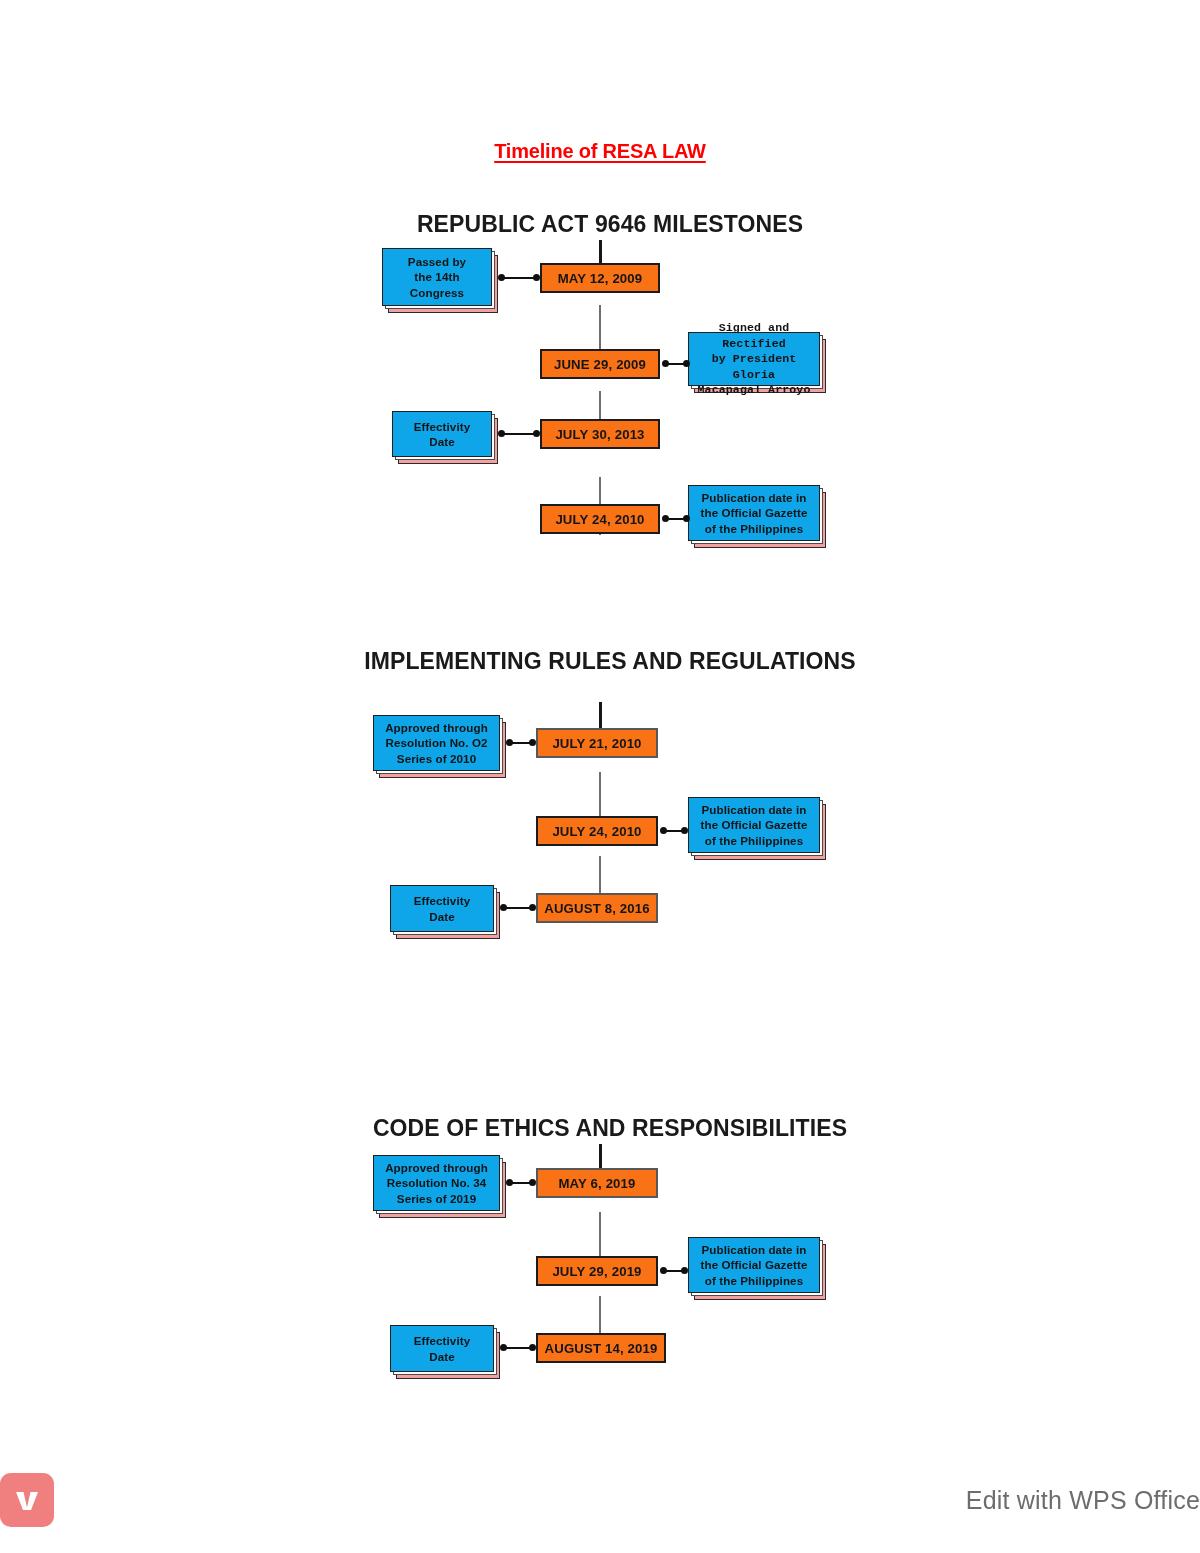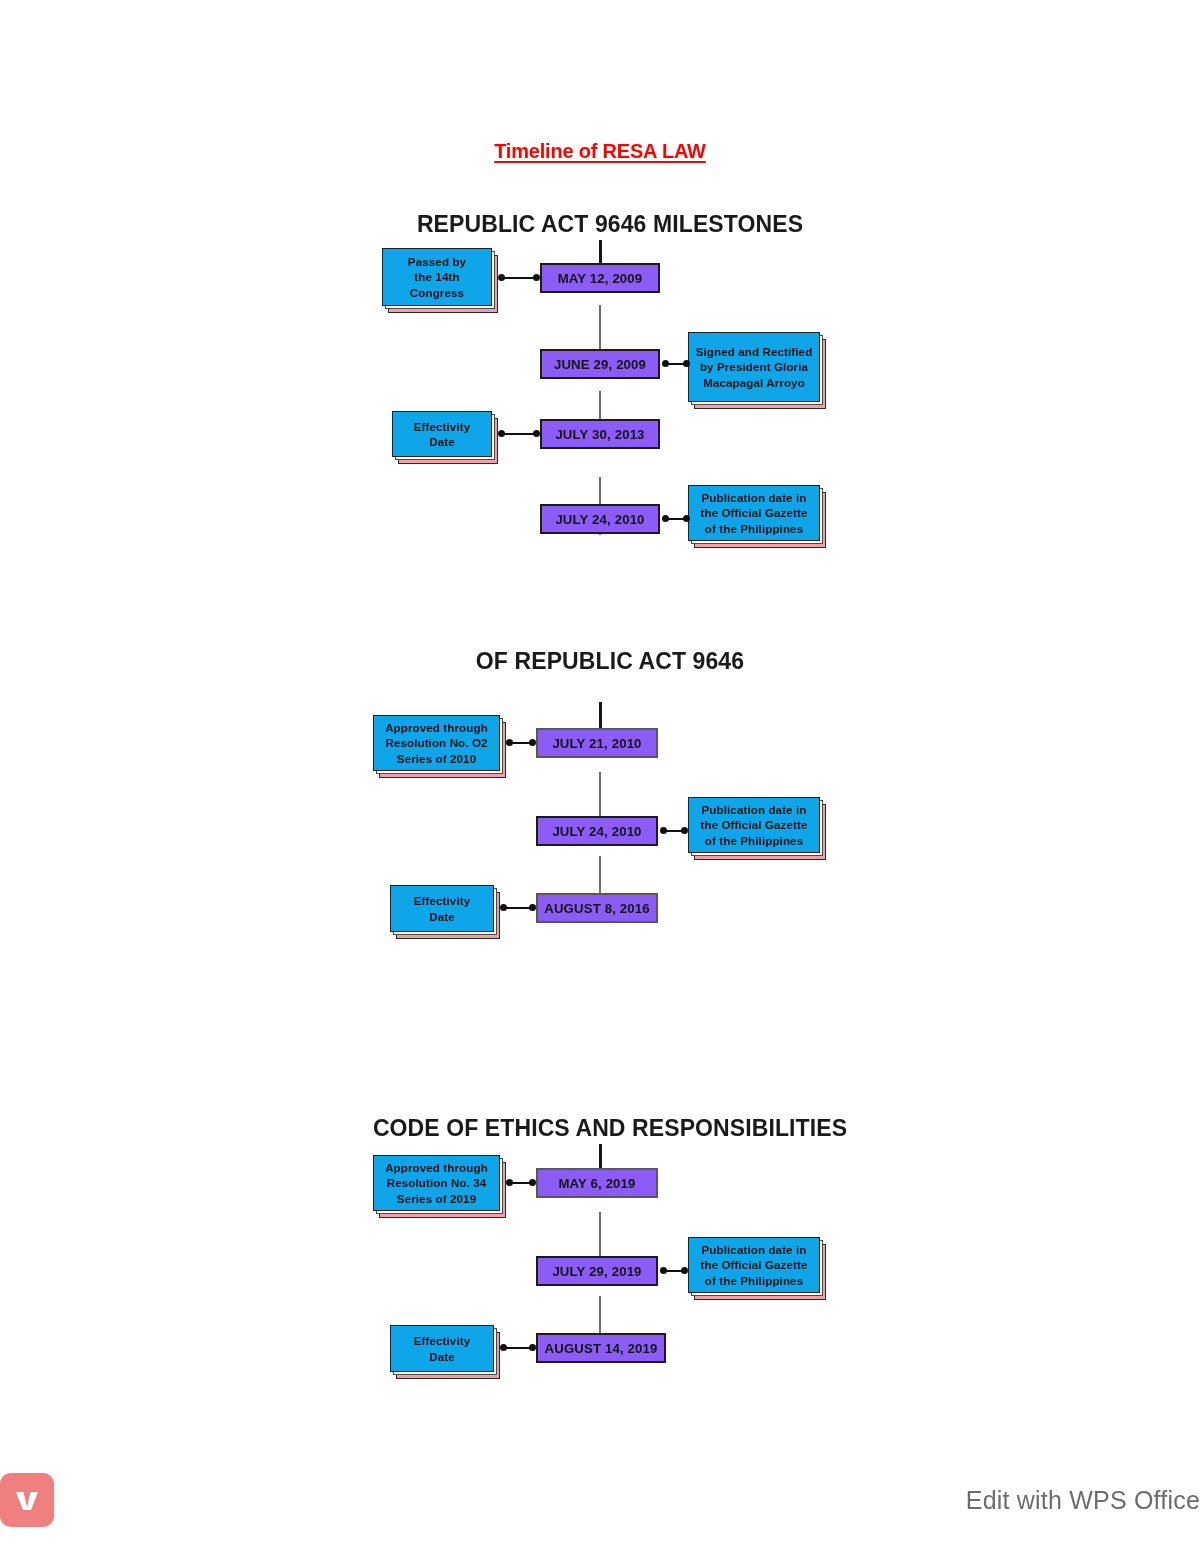--- a/index.html
+++ b/index.html
@@ -55,21 +55,21 @@
   }
   .spine.dark {
     background: #161616;
     width: 2.5px;
   }
 
   
   .date-box {
     position: absolute;
     box-sizing: border-box;
-    background: #8b5cf6;
+    background: #f97316;
     border: 2.2px solid #1b1b1b;
     display: flex;
     align-items: center;
     justify-content: center;
     font-weight: bold;
     font-size: 13.2px;
     color: #151515;
     letter-spacing: 0.15px;
     white-space: nowrap;
     z-index: 3;
@@ -196,21 +196,21 @@
     <div class="head r"></div>
   </div>
   <div class="date-box" style="left:200px; top:55px; width:120px; height:30px;">MAY 12, 2009</div>
 
   <div class="date-box" style="left:200px; top:141px; width:120px; height:30px;">JUNE 29, 2009</div>
   <div class="connector" style="left:322px; top:150px; width:28px;">
     <div class="bar"></div>
     <div class="head l"></div>
     <div class="head r"></div>
   </div>
-  <div class="note" style="left:348px; top:124px; width:132px; height:70px;">
+  <div class="note" style="left:348px; top:124px; width:132px; height:54px;font-family:Liberation Mono, monospace;">
     <div class="shadow"></div>
     <div class="shadow2"></div>
     <div class="card">Signed and Rectified<br>by President Gloria<br>Macapagal Arroyo</div>
   </div>
 
   <div class="note" style="left:52px; top:203px; width:100px; height:46px;">
     <div class="shadow"></div>
     <div class="shadow2"></div>
     <div class="card">Effectivity<br>Date</div>
   </div>
@@ -229,21 +229,21 @@
   </div>
   <div class="note" style="left:348px; top:277px; width:132px; height:56px;">
     <div class="shadow"></div>
     <div class="shadow2"></div>
     <div class="card">Publication date in<br>the Official Gazette<br>of the Philippines</div>
   </div>
 </div>
 
 <div class="section" id="section-1" style="top:645px;">
   <div class="section-heading">
-    <div>OF REPUBLIC ACT 9646</div>
+    <div>IMPLEMENTING RULES AND REGULATIONS</div>
   </div>
 
   <div class="spine dark" style="top:57px; height:40px;"></div>
   <div class="spine" style="top:127px; height:54px;"></div>
   <div class="spine" style="top:211px; height:56px;"></div>
 
   <div class="note" style="left:33px; top:70px; width:127px; height:56px;">
     <div class="shadow"></div>
     <div class="shadow2"></div>
     <div class="card">Approved through<br>Resolution No. O2<br>Series of 2010</div>

